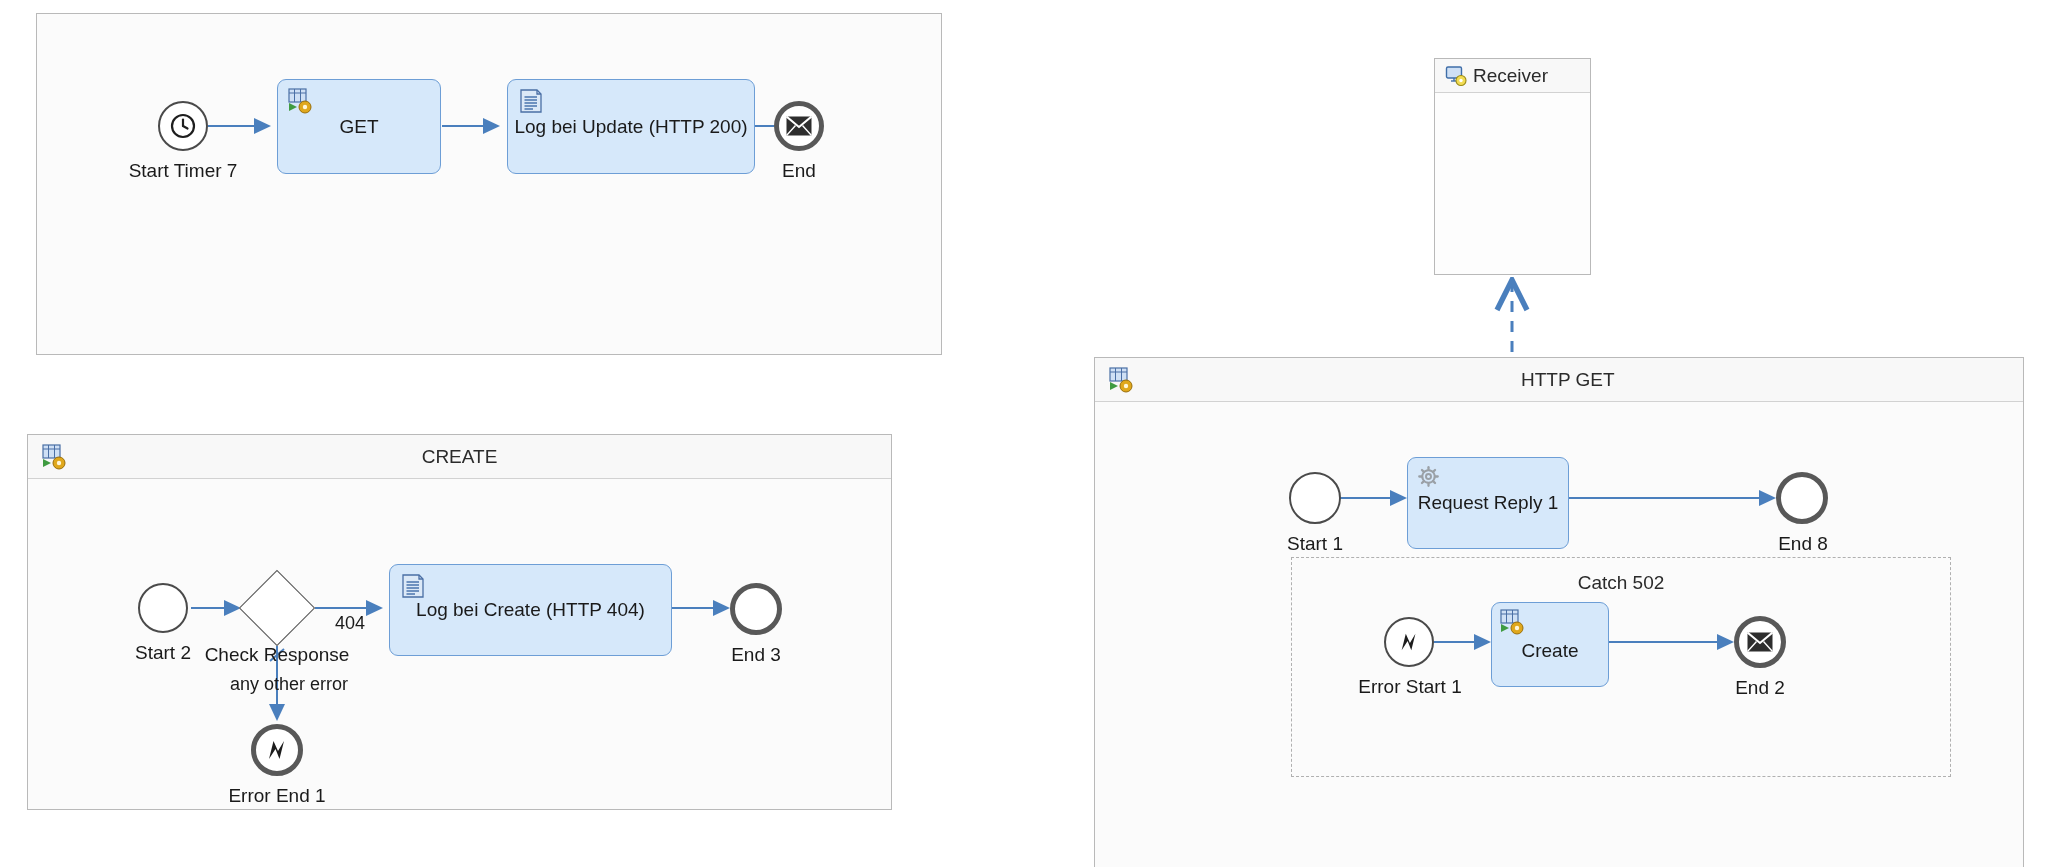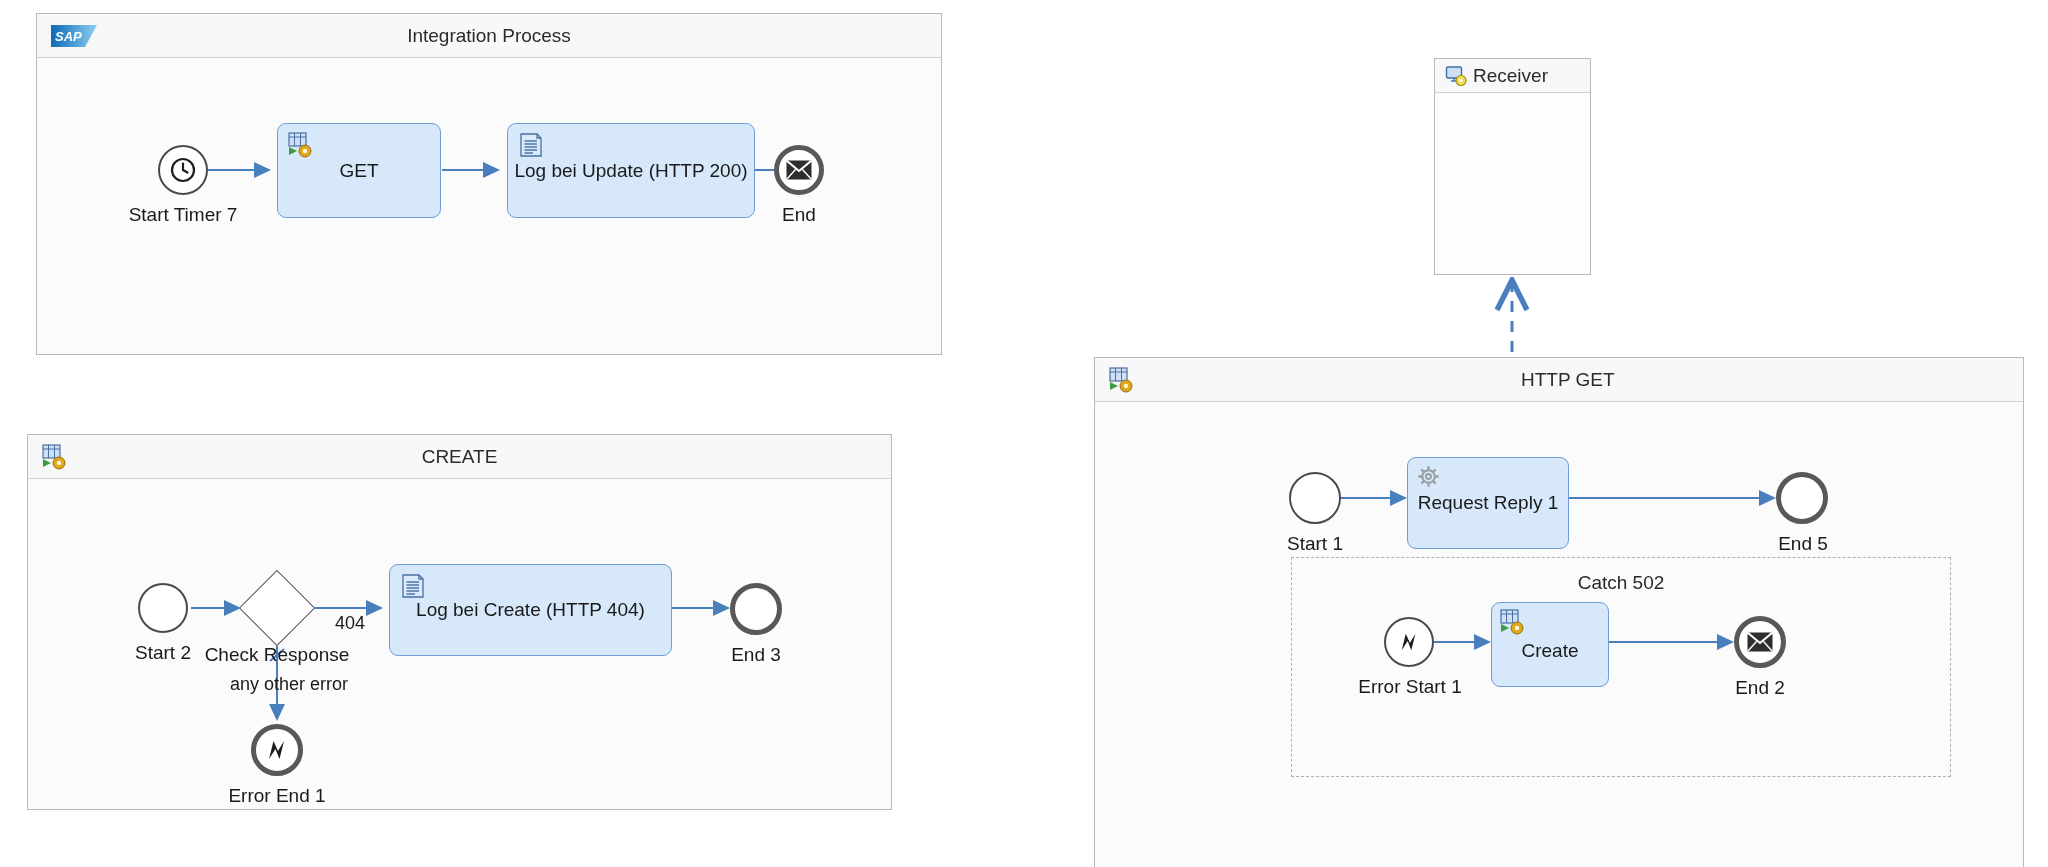--- a/index.html
+++ b/index.html
@@ -198,33 +198,20 @@
     overflow: visible;
     pointer-events: none;
   }
 </style>
 </head>
 <body>
 
 <div id="canvas">
 
   <div class="pool" style="left:36px; top:13px; width:906px; height:342px;">
-    <div class="pool-header">
-      <svg class="sap-logo" viewBox="0 0 46 22">
-        <defs>
-          <linearGradient id="sapg" x1="0" y1="0" x2="1" y2="0">
-            <stop offset="0%" stop-color="#0a6bb5"></stop>
-            <stop offset="100%" stop-color="#8ecdf2"></stop>
-          </linearGradient>
-        </defs>
-        <path d="M0 0 H46 L34 22 H0 Z" fill="url(#sapg)"></path>
-        <text x="4" y="16" font-family="Liberation Sans, sans-serif" font-size="13" font-weight="bold" fill="#ffffff" font-style="italic">SAP</text>
-      </svg>
-      <div class="pool-title">Integration Process</div>
-    </div>
     <div class="pool-body">
 
       <svg class="lyr">
         <defs>
           <marker id="arrB" markerWidth="9" markerHeight="9" refX="7.5" refY="4.5" orient="auto">
             <path d="M0,0.5 L8.5,4.5 L0,8.5 Z" fill="#4a7fbd"></path>
           </marker>
         </defs>
         <line x1="171" y1="112" x2="232" y2="112" stroke="#4a7fbd" stroke-width="2" marker-end="url(#arrB)"></line>
         <line x1="405" y1="112" x2="461" y2="112" stroke="#4a7fbd" stroke-width="2" marker-end="url(#arrB)"></line>
@@ -421,21 +408,21 @@
             <line x1="6.2" y1="6.2" x2="8.2" y2="8.2"></line>
             <line x1="17.8" y1="17.8" x2="19.8" y2="19.8"></line>
             <line x1="6.2" y1="19.8" x2="8.2" y2="17.8"></line>
             <line x1="17.8" y1="8.2" x2="19.8" y2="6.2"></line>
           </g>
         </svg>
         <div class="task-label">Request Reply 1</div>
       </div>
 
       <div class="node event thick" style="left:681px; top:70px; width:52px; height:52px;"></div>
-      <div class="caption" style="left:638px; top:131px; width:140px;">End 5</div>
+      <div class="caption" style="left:638px; top:131px; width:140px;">End 8</div>
 
       <div class="subprocess" style="left:196px; top:155px; width:660px; height:220px;">
         <div class="subprocess-title">Catch 502</div>
       </div>
 
       <div class="node event thin" style="left:289px; top:215px; width:50px; height:50px;">
         <svg class="event-inner" width="22" height="24" viewBox="0 0 24 26">
           <path d="M4 22 L8.5 4 L13 14 L19 4 L14.5 22 L10.5 12 Z" fill="#1c1c1c"></path>
         </svg>
       </div>

